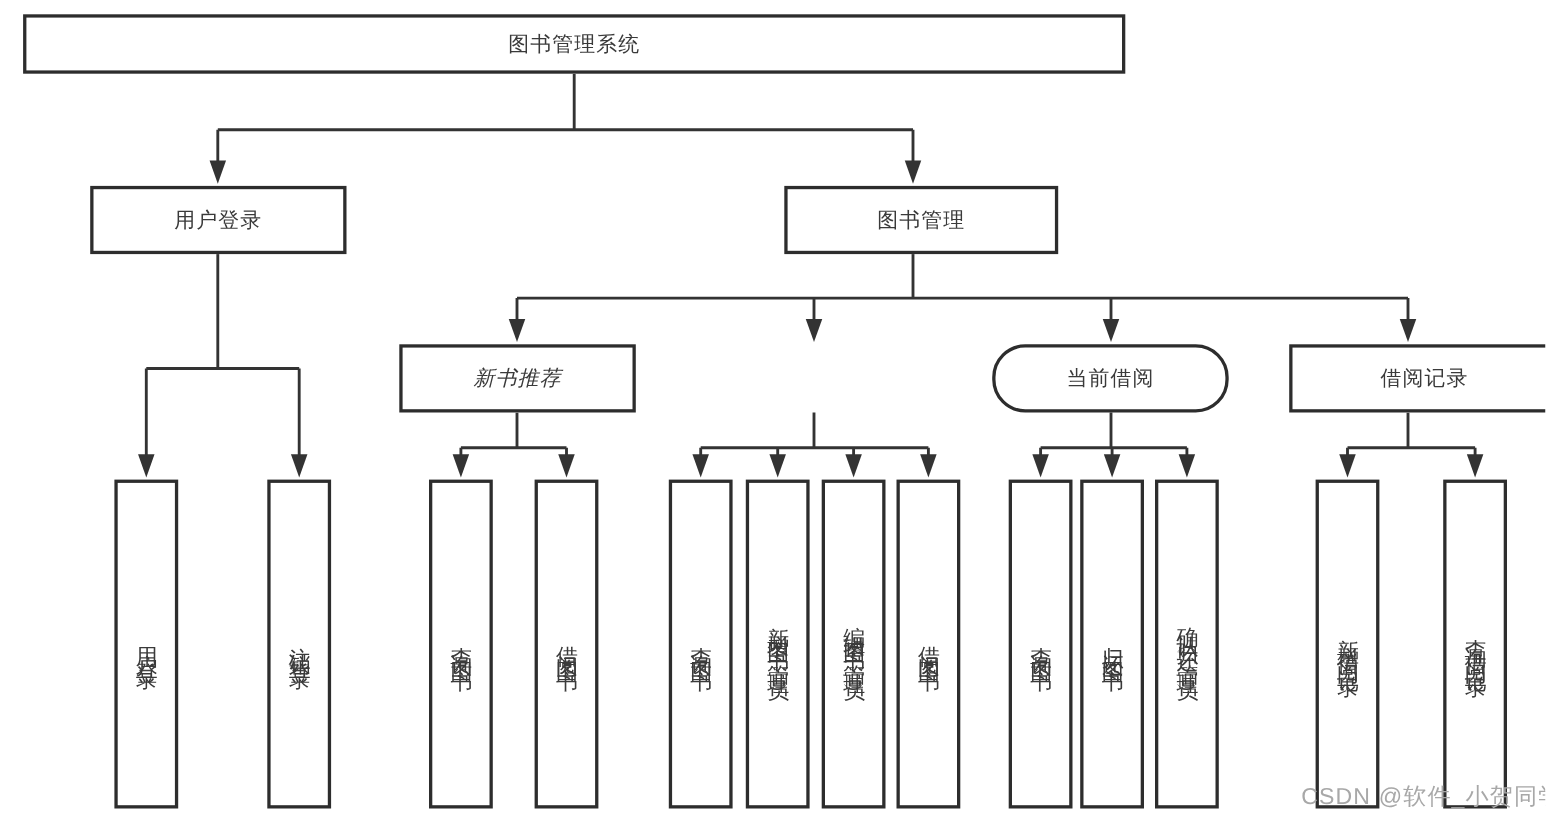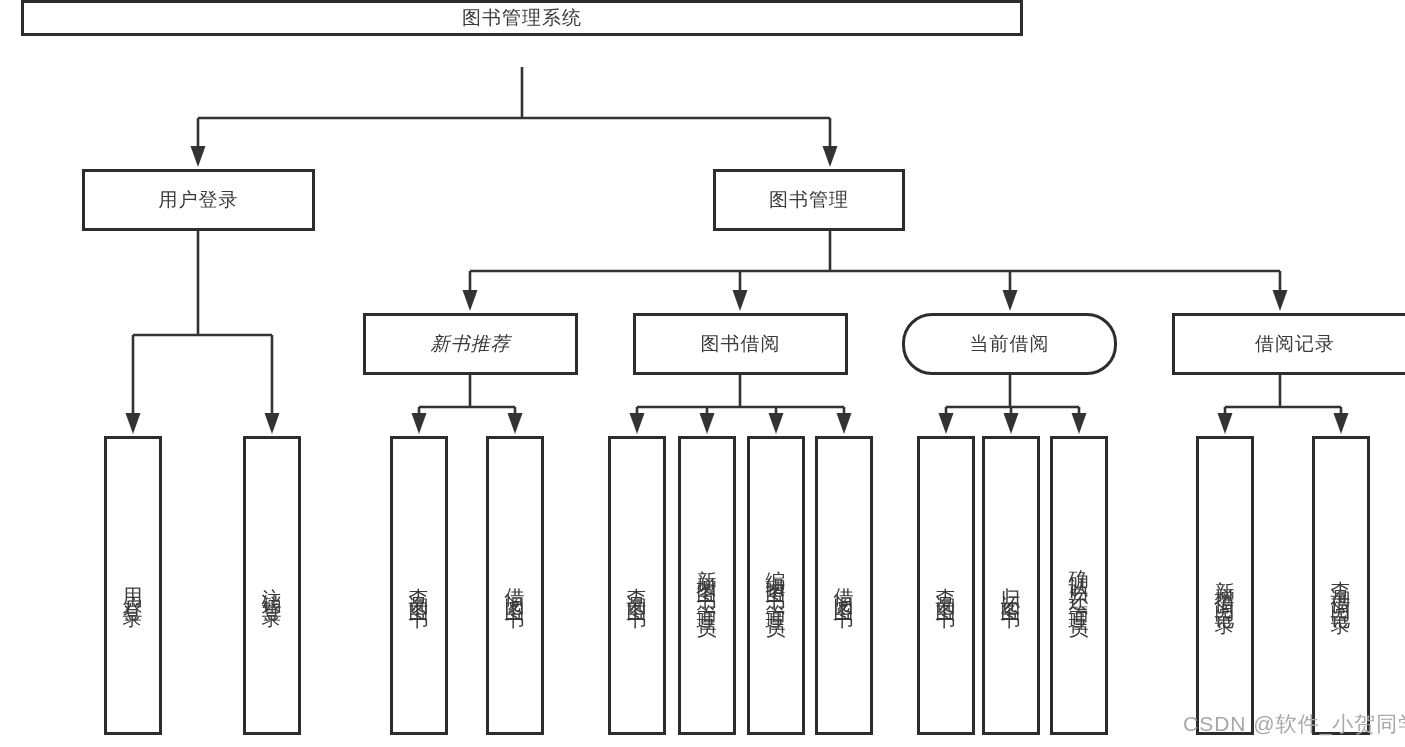--- a/index.html
+++ b/index.html
@@ -50,23 +50,23 @@
     position: absolute;
     left: 1183px;
     top: 710px;
     font-size: 21px;
     color: #a8a8a8;
     letter-spacing: 1px;
     z-index: 5;
     white-space: nowrap;
   }
   
-  .n-root   { left: 21px;   top: 0;  width: 1002px; height: 36px; text-align: right; }
+  .n-root   { left: 21px;   top: 13px;  width: 1002px; height: 54px; text-align: right; }
   .n-login  { left: 82px;   top: 169px; width: 233px;  height: 62px; }
-  .n-mgmt   { left: 713px;  top: 169px; width: 192px;  height: 62px; }
+  .n-mgmt   { left: 713px;  top: 169px; width: 249px;  height: 62px; }
   .n-newrec { left: 363px;  top: 313px; width: 215px;  height: 62px; font-style: italic; }
   .n-borrow { left: 633px;  top: 313px; width: 215px;  height: 62px; }
   .n-curr   { left: 902px;  top: 313px; width: 215px;  height: 62px; border-radius: 30px; }
   .n-record { left: 1172px; top: 313px; width: 246px;  height: 62px; }
   
   .lf-1a { left: 104px; }  .lf-1b { left: 243px; }
   .lf-2a { left: 390px; }  .lf-2b { left: 486px; }
   .lf-3a { left: 608px; }  .lf-3b { left: 678px; }
   .lf-3c { left: 747px; }  .lf-3d { left: 815px; }
   .lf-4a { left: 917px; }  .lf-4b { left: 982px; }  .lf-4c { left: 1050px; }
@@ -116,21 +116,20 @@
       <polygon points="1333.5,413 1348.5,413 1341,434"></polygon>
     </g>
   </svg>
 
   <div class="node n-root">图书管理系统</div>
 
   <div class="node n-login">用户登录</div>
   <div class="node n-mgmt">图书管理</div>
 
   <div class="node n-newrec">新书推荐</div>
-  <div class="node n-borrow">图书借阅</div>
   <div class="node n-curr">当前借阅</div>
   <div class="node n-record">借阅记录</div>
 
   <div class="leaf lf-1a">
     <span>用户登录</span>
   </div>
   <div class="leaf lf-1b">
     <span>注销登录</span>
   </div>
 

